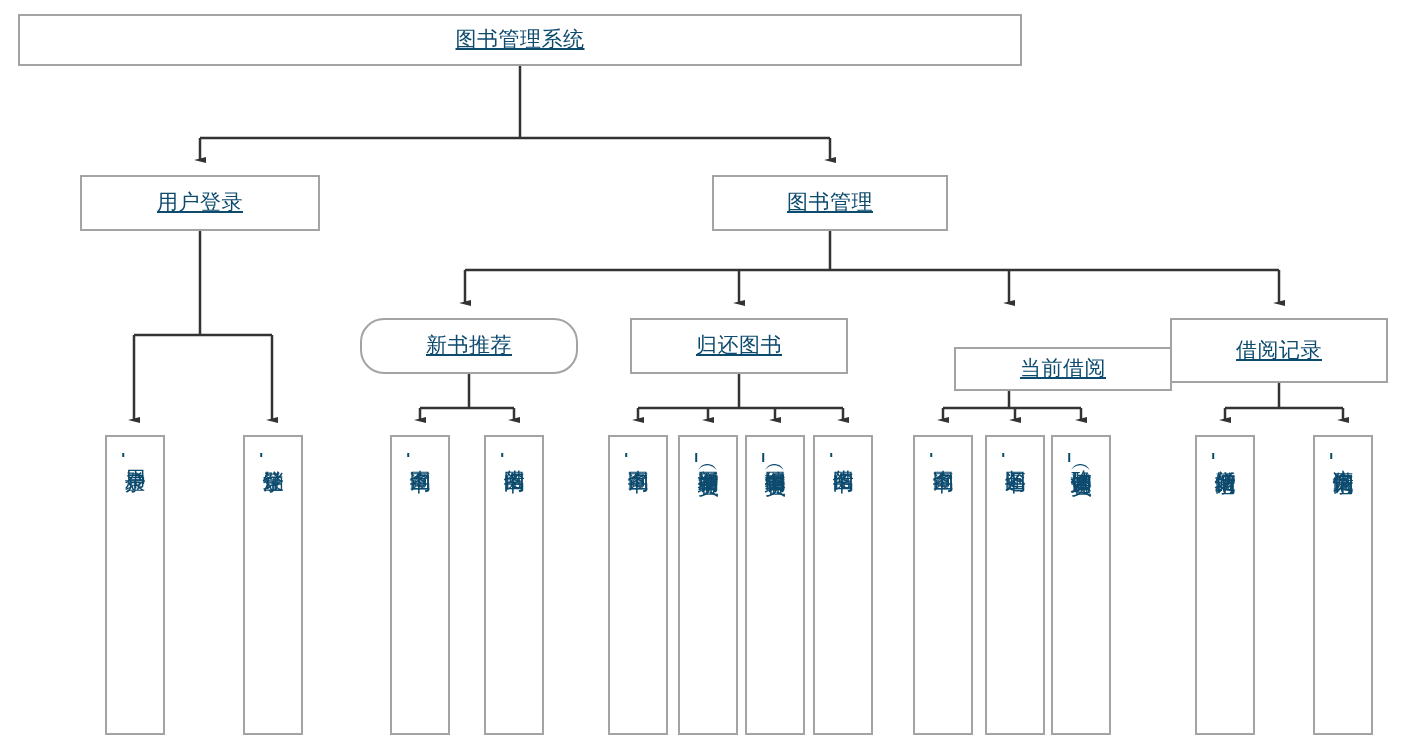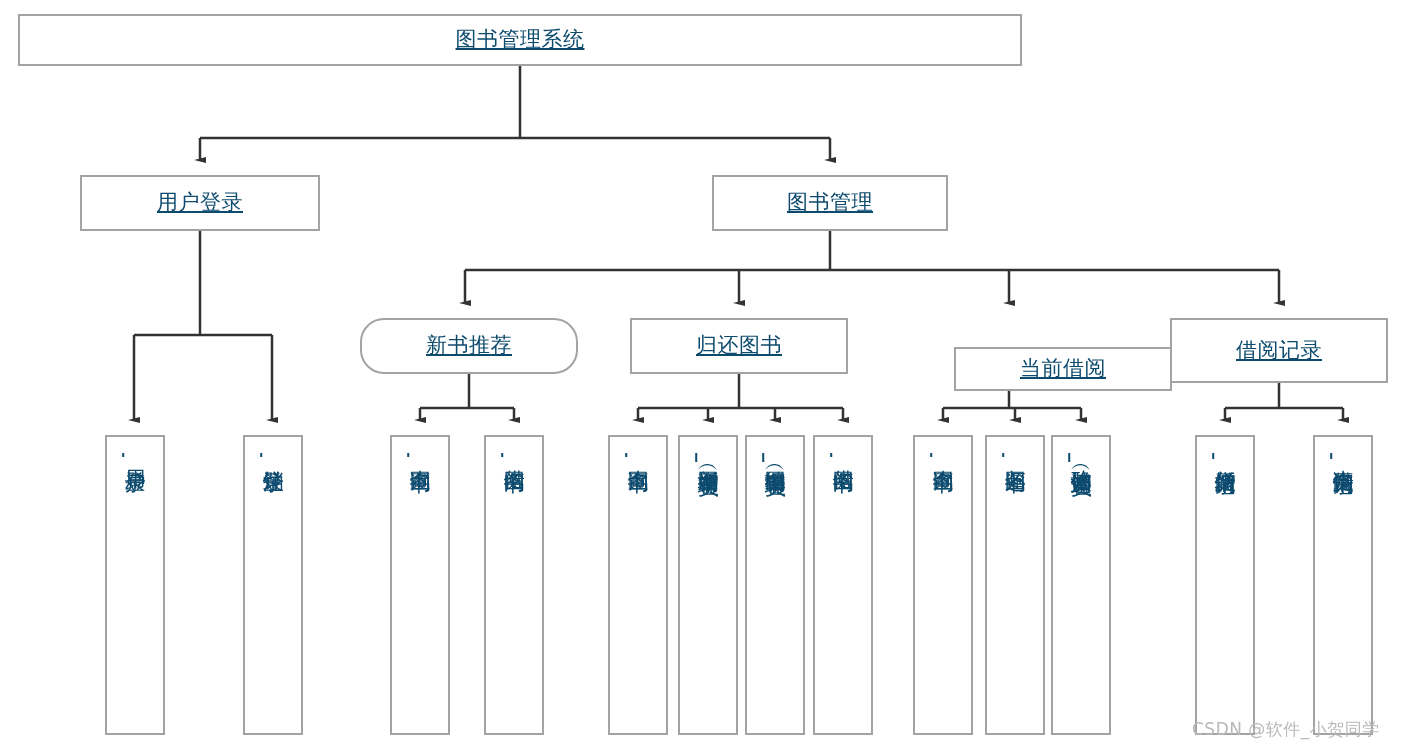--- a/index.html
+++ b/index.html
@@ -175,15 +175,14 @@
   <div class="node-box vertical" style="left: 1051px; top: 435px; width: 60px; height: 300px;">
     <span class="node-label-v">确认归还（管理员）</span>
   </div>
   <div class="node-box vertical" style="left: 1195px; top: 435px; width: 60px; height: 300px;">
     <span class="node-label-v">新增借阅记录</span>
   </div>
   <div class="node-box vertical" style="left: 1313px; top: 435px; width: 60px; height: 300px;">
     <span class="node-label-v">查询借阅记录</span>
   </div>
 
-  <div class="watermark" style="left: 1192px; top: 718px;">CSDN @软件_小贺同学</div>
 
 </div>
 
 </body></html>

